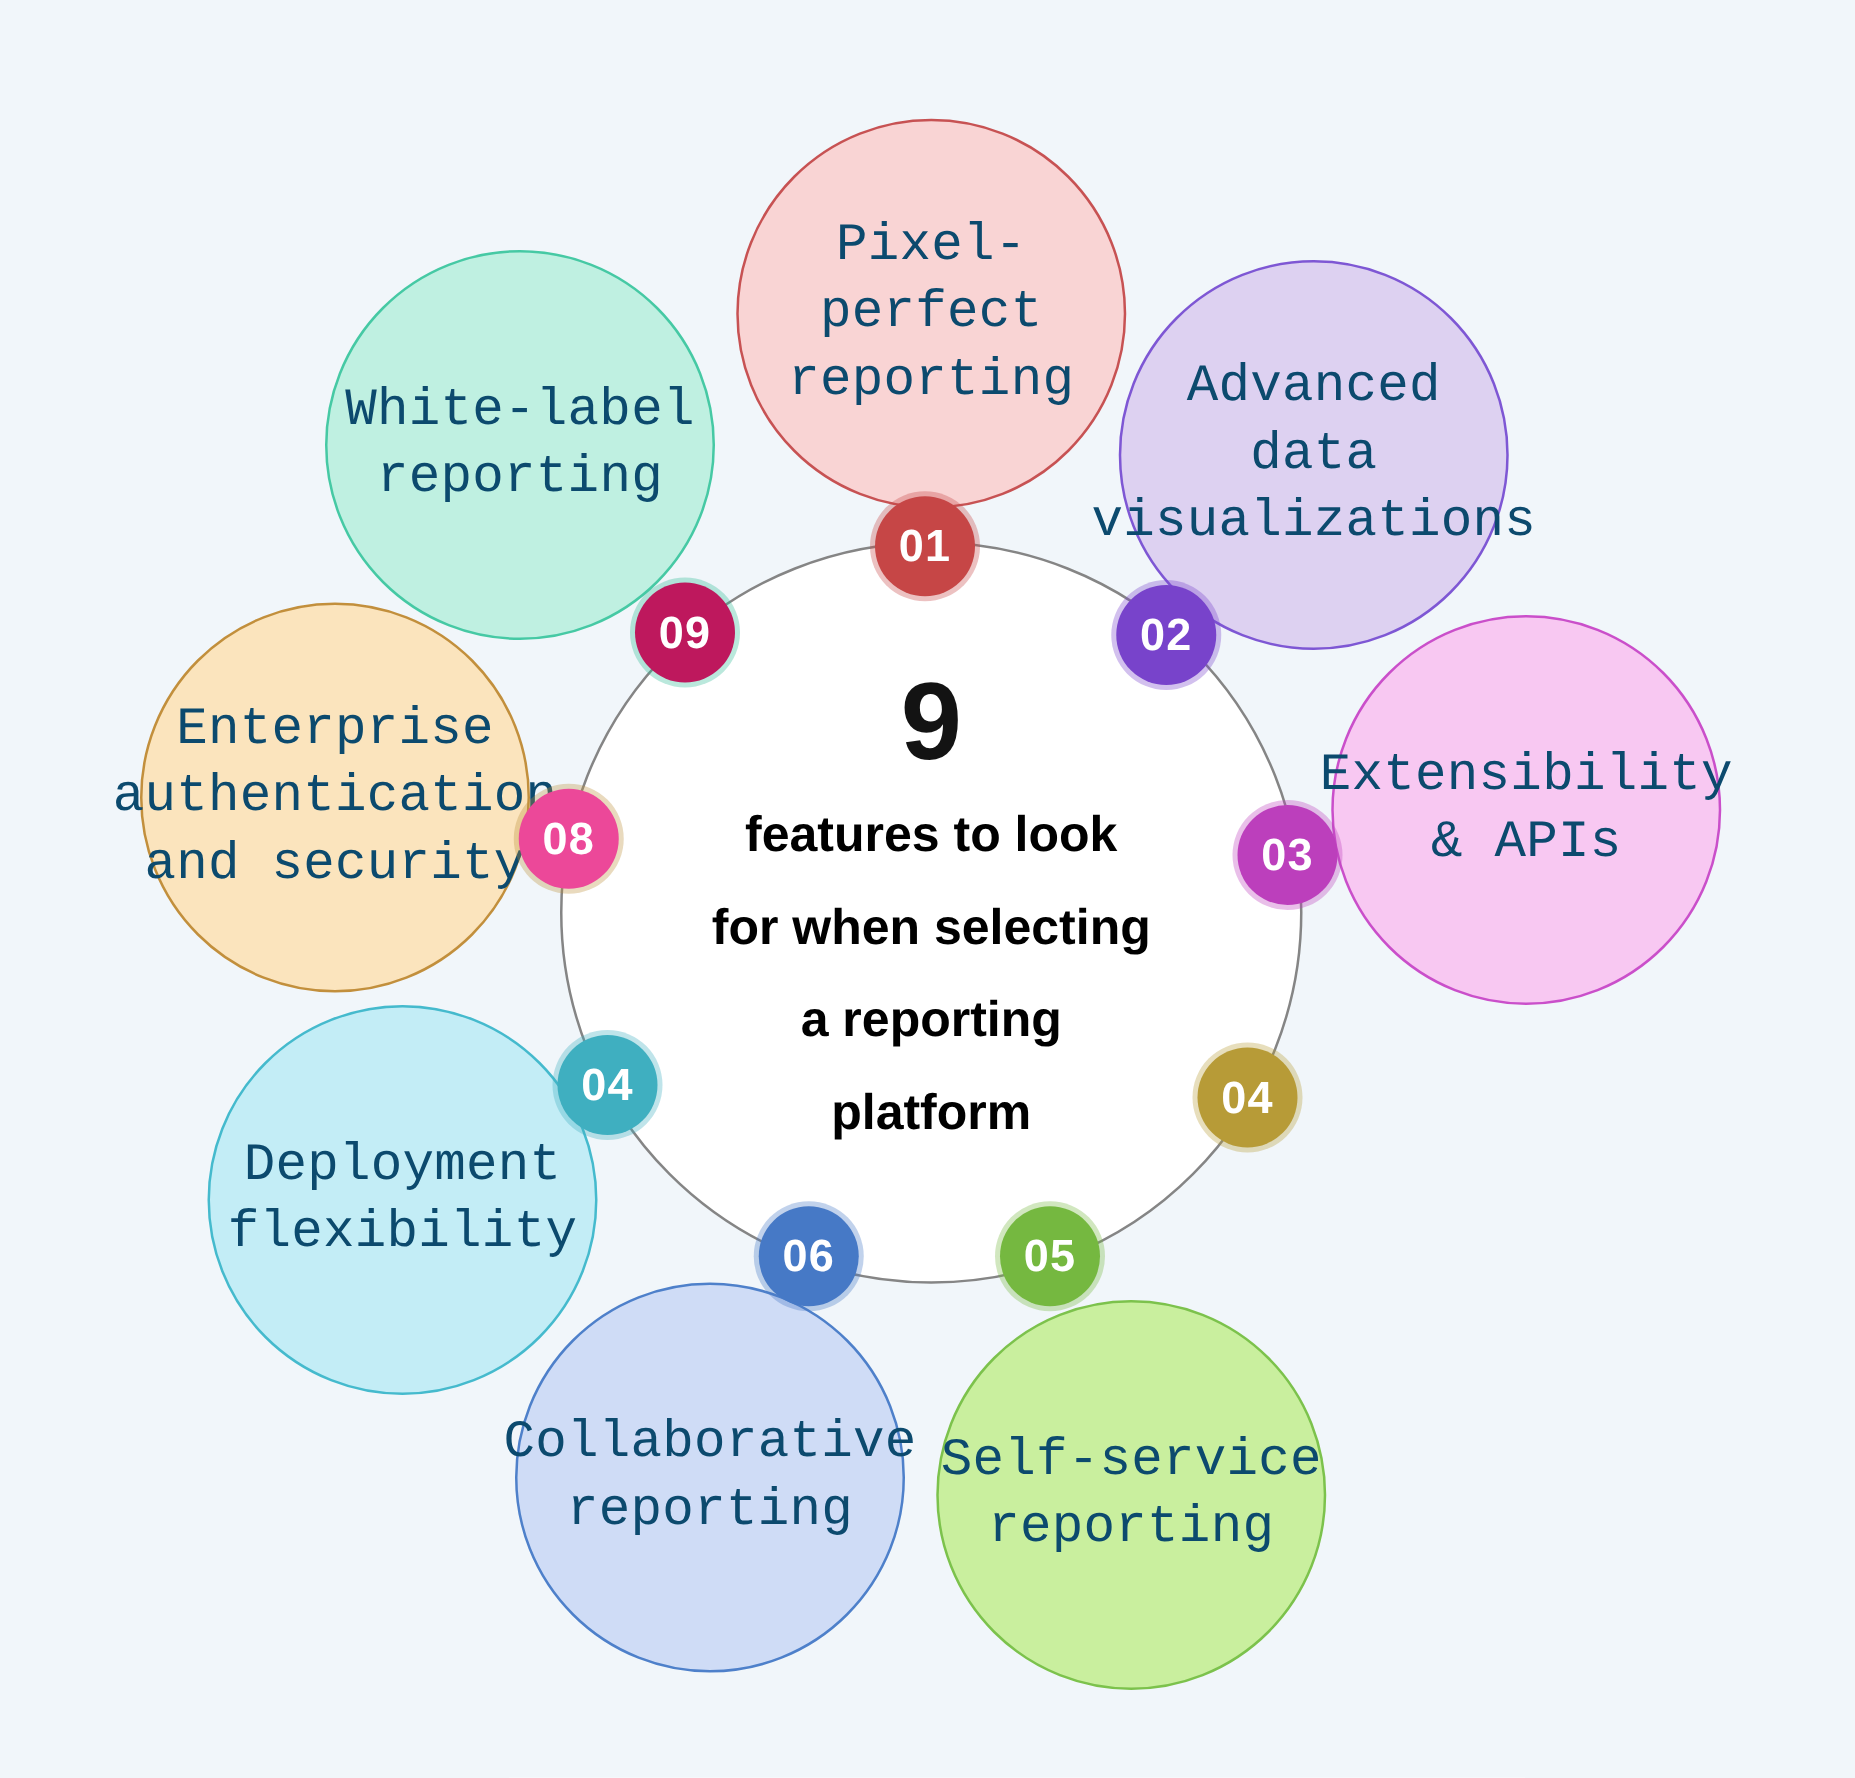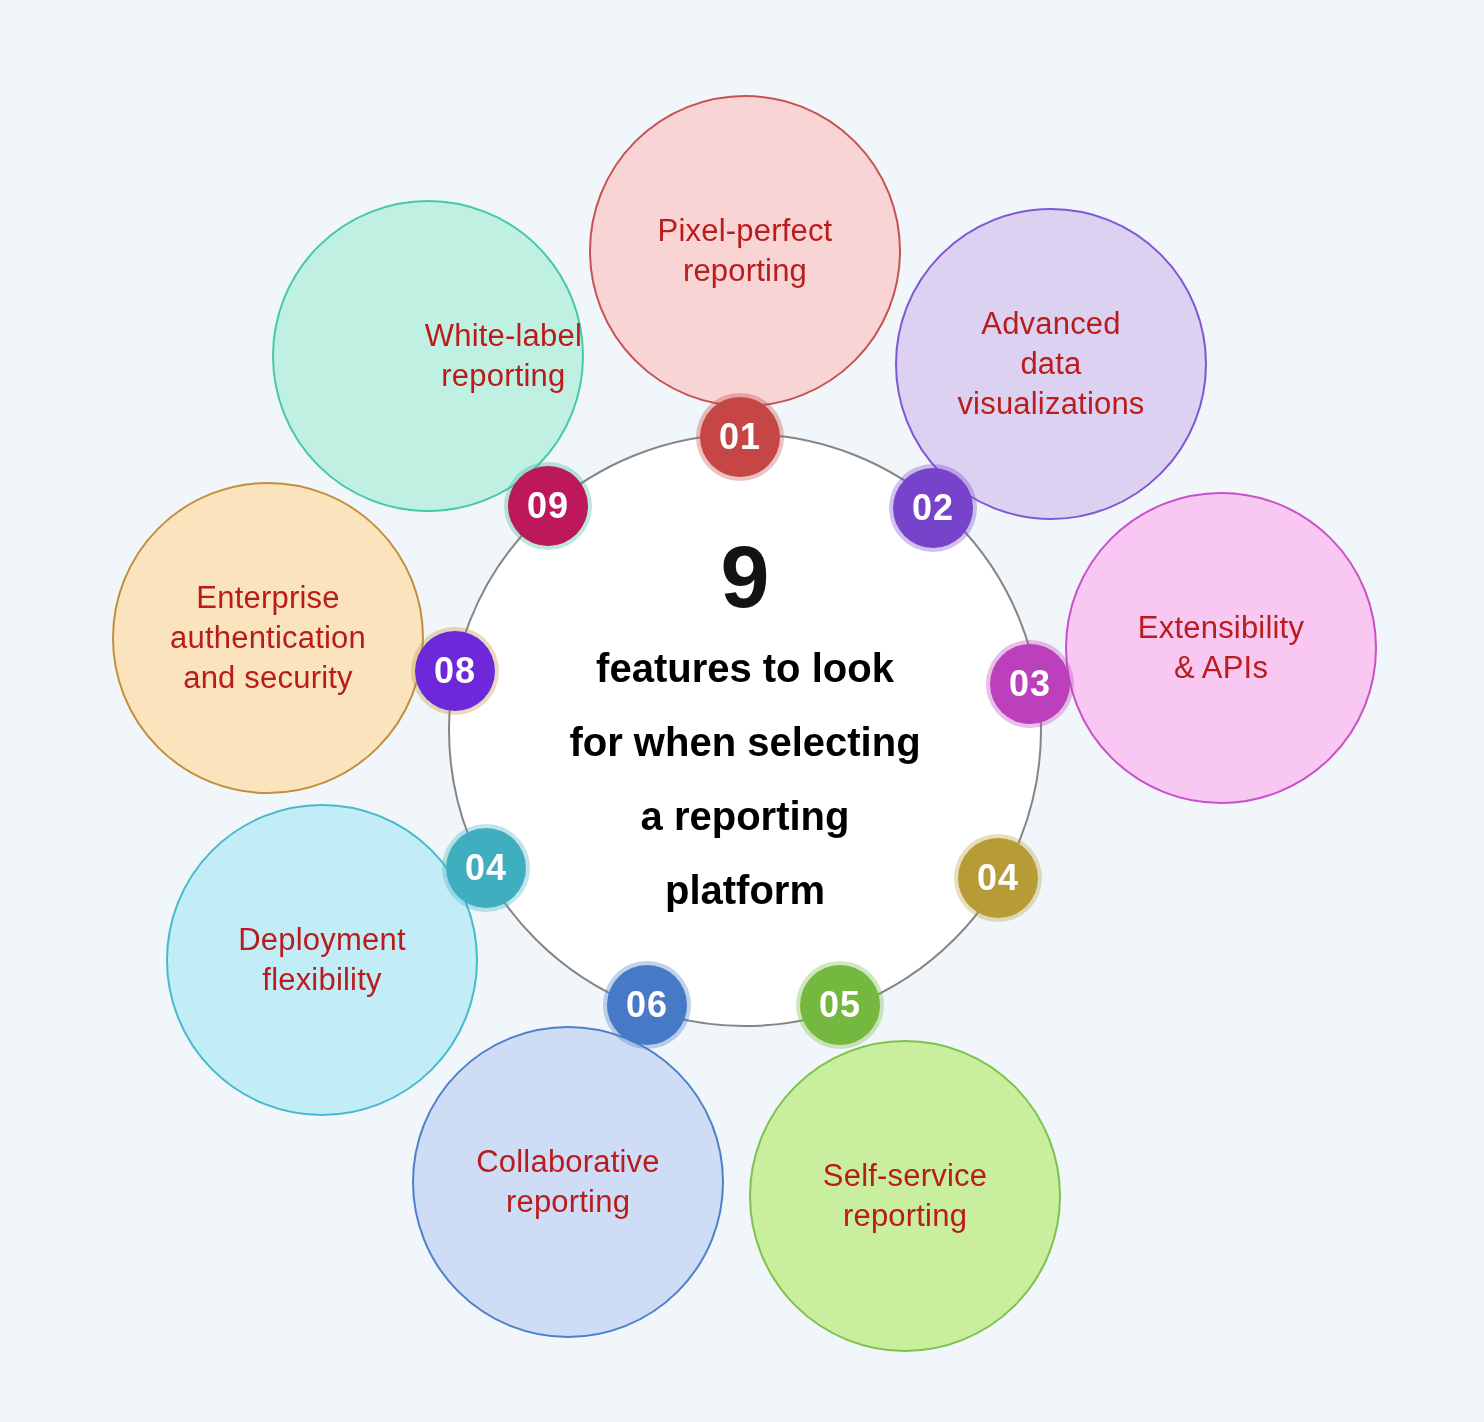--- a/index.html
+++ b/index.html
@@ -21,25 +21,26 @@
     border-radius: 50%;
     border: 2px solid transparent;
     box-sizing: border-box;
     display: flex;
     align-items: center;
     justify-content: center;
     text-align: center;
   }
   .bubble-label {
     white-space: pre-line;
-    font-size: 31px;
+    font-size: 42px;
     line-height: 1.28;
     font-weight: 500;
-    color: #b91c1c;
+    color: #0c4a6e;
     letter-spacing: 0.2px;
+    font-family: Liberation Mono, monospace;
   }
   .center-circle {
     position: absolute;
     left: 448px;
     top: 433px;
     width: 594px;
     height: 594px;
     border-radius: 50%;
     border: 2px solid #858585;
     box-sizing: border-box;
@@ -108,21 +109,21 @@
   </div>
   <div class="bubble" style="left: 166px; top: 804px; background: rgb(195, 237, 246); border-color: rgb(69, 186, 205);">
     <div class="bubble-label">Deployment
 flexibility</div>
   </div>
   <div class="bubble" style="left: 112px; top: 482px; background: rgb(251, 228, 189); border-color: rgb(194, 143, 60);">
     <div class="bubble-label">Enterprise
 authentication
 and security</div>
   </div>
-  <div class="bubble" style="left: 272px; top: 200px; background: rgb(191, 240, 225); border-color: rgb(70, 201, 164); justify-content: flex-end;">
+  <div class="bubble" style="left: 260px; top: 200px; background: rgb(191, 240, 225); border-color: rgb(70, 201, 164);">
     <div class="bubble-label">White-label
 reporting</div>
   </div>
 
   <div class="center-circle" style="background: rgb(255, 255, 255); border-color: rgb(133, 133, 133); color: rgb(19, 19, 19);">
     <div class="center-number">9</div>
     <div class="center-title">features to look
 for when selecting
 a reporting
 platform</div>
@@ -142,20 +143,20 @@
   </div>
   <div class="badge" style="left: 800px; top: 965px; background: rgb(117, 184, 64); box-shadow: rgba(117, 184, 64, 0.333) 0px 0px 0px 4px;">
     <span class="badge-num">05</span>
   </div>
   <div class="badge" style="left: 607px; top: 965px; background: rgb(70, 121, 198); box-shadow: rgba(70, 121, 198, 0.333) 0px 0px 0px 4px;">
     <span class="badge-num">06</span>
   </div>
   <div class="badge" style="left: 446px; top: 828px; background: rgb(63, 175, 192); box-shadow: rgba(63, 175, 192, 0.333) 0px 0px 0px 4px;">
     <span class="badge-num">04</span>
   </div>
-  <div class="badge" style="left: 415px; top: 631px; background: #6d28d9; box-shadow: rgba(189, 143, 61, 0.333) 0px 0px 0px 4px;">
+  <div class="badge" style="left: 415px; top: 631px; background: #ec4899; box-shadow: rgba(189, 143, 61, 0.333) 0px 0px 0px 4px;">
     <span class="badge-num">08</span>
   </div>
   <div class="badge" style="left: 508px; top: 466px; background: #be185d; box-shadow: rgba(47, 187, 150, 0.333) 0px 0px 0px 4px;">
     <span class="badge-num">09</span>
   </div>
 
 </div>
 
 </body></html>

